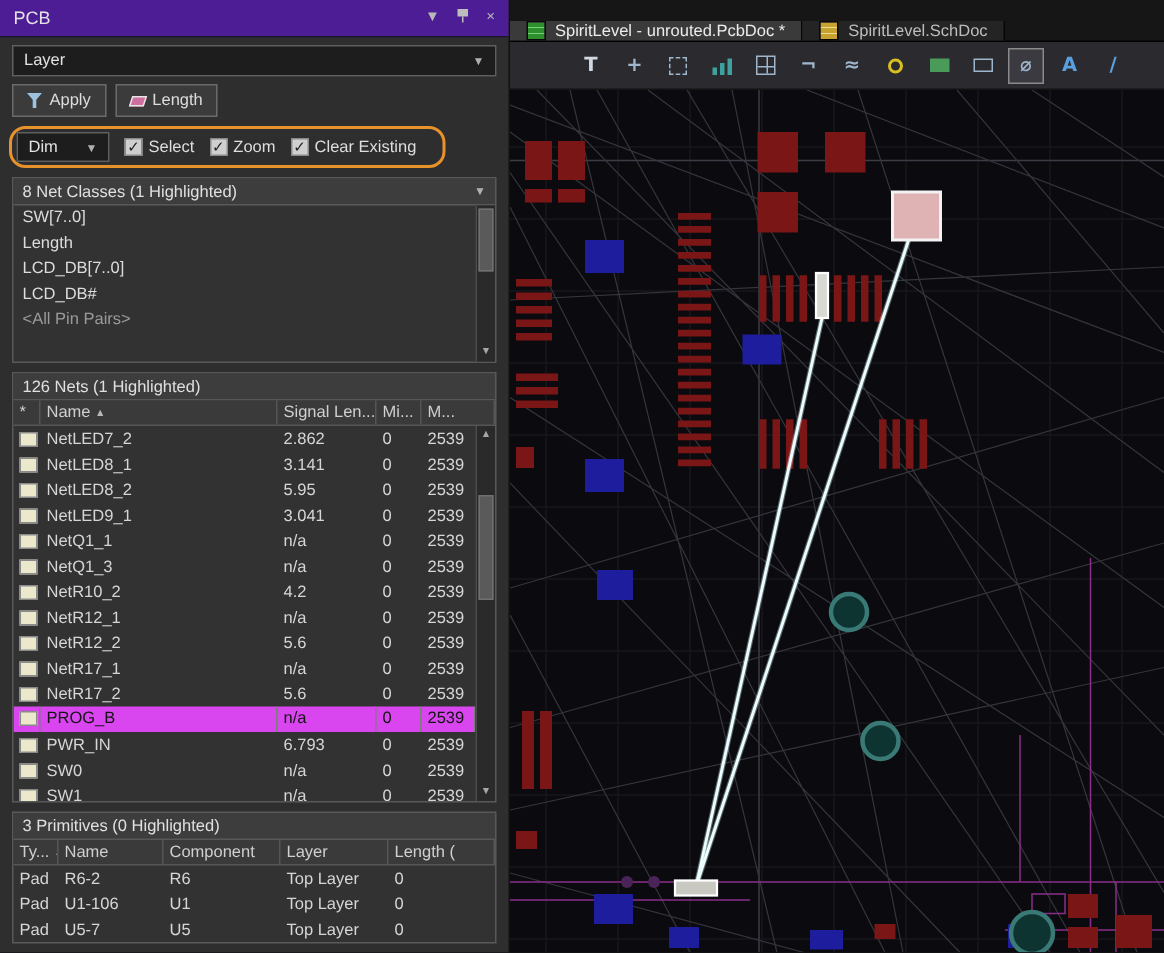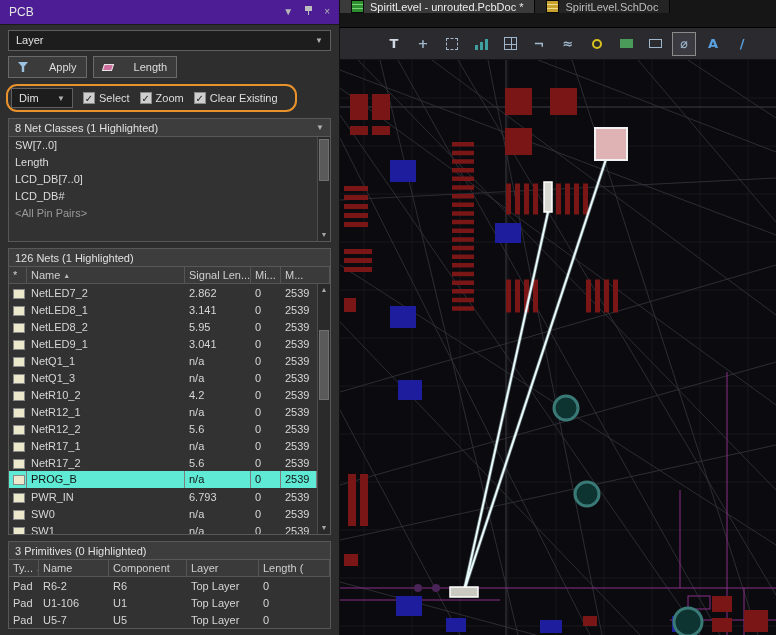--- a/index.html
+++ b/index.html
@@ -8,21 +8,21 @@
   .app{display:flex;width:776px;height:635px}
 
   
   .left{width:340px;background:#2e2e2e;border-right:1px solid #111;display:flex;flex-direction:column;flex:none}
   .titlebar{height:26px;background:#4c1d95;border-bottom:1px solid #1a1a1a;display:flex;align-items:center;padding:0 9px;font-size:12px;color:#e4e4e4}
   .tb-icons{margin-left:auto;display:flex;gap:11px;color:#b8b8b8;align-items:center}
   .tb-ic{font-size:10px;line-height:1}
   .select{height:22px;background:#1d1d1d;border:1px solid #5f5f5f;display:flex;align-items:center;padding:0 7px;margin:5px 8px 4px;color:#e2e2e2}
   .select .dd{margin-left:auto;font-size:8px;color:#b0b0b0}
   .btnrow{display:flex;gap:6px;margin:1px 8px 6px}
-  .abtn{background:#3b3b3b;border:1px solid #6a6a6a;color:#ddd;height:22px;display:inline-flex;align-items:center;gap:21px;padding:0 9px;font:11px "Liberation Sans",sans-serif;cursor:default}
+  .abtn{background:#3b3b3b;border:1px solid #6a6a6a;color:#ddd;height:22px;display:inline-flex;align-items:center;gap:5px;padding:0 9px;font:11px "Liberation Sans",sans-serif;cursor:default}
   .dimrow{display:flex;align-items:center;margin:0 42px 6px 6px;border:2px solid #e8922c;border-radius:11px;padding:2px 7px 2px 3px;gap:10px}
   .select.dim{margin:0;width:62px;height:20px;flex:none}
   .cbs{display:flex;gap:10px;align-items:center}
   .cb{display:inline-flex;align-items:center;gap:4px;color:#dedede}
   .cb-box{width:12px;height:12px;background:#cfcfcf;border:1px solid #8a8a8a;color:#1c1c1c;font-size:10px;line-height:11px;text-align:center;flex:none}
 
   .block{margin:0 8px 6px;border:1px solid #585858;background:#323232}
   .blk-hdr{height:18px;background:#3d3d3d;border-bottom:1px solid #585858;display:flex;align-items:center;padding:0 6px;color:#e0e0e0}
   .blk-hdr .dd{margin-left:auto;font-size:8px;color:#b0b0b0}
   .blk-body{display:flex}
@@ -35,29 +35,29 @@
   .sarr.up{top:1px}.sarr.down{bottom:1px}
 
   .cols{display:grid;height:17px;background:#3a3a3a;border-bottom:1px solid #555;color:#cfcfcf}
   .cols>span{padding:1px 4px;border-right:1px solid #555;overflow:hidden;white-space:nowrap;display:flex;align-items:center;gap:3px}
   .nets-cols{grid-template-columns:18px 158px 66px 30px 1fr}
   .prim-cols{grid-template-columns:30px 70px 78px 72px 1fr}
   .rows{flex:1;overflow:hidden}
   .nets-rows{height:250px}
   .trow{display:grid;grid-template-columns:18px 158px 66px 30px 1fr;height:17px;align-items:center}
   .trow .cell,.prow .cell{padding:0 4px;overflow:hidden;white-space:nowrap}
-  .trow.sel{background:#5eead4;color:#141414}
+  .trow.sel{background:#d946ef;color:#141414}
   .trow.sel .cell{border-right:1px solid #7d7d7d;height:100%;line-height:17px}
   .swatch{display:inline-block;width:12px;height:10px;background:#ece8cc;border:1px solid #8a8a8a;vertical-align:middle}
   .prow{display:grid;grid-template-columns:30px 70px 78px 72px 1fr;height:17px;align-items:center}
   .sort{font-size:7px;color:#b8b8b8}
 
   
   .right{flex:1;display:flex;flex-direction:column;background:#161616;min-width:0}
-  .tabbar{height:28px;display:flex;background:#161616;border-bottom:1px solid #000;align-items:flex-start}
+  .tabbar{height:28px;display:flex;background:#161616;border-bottom:1px solid #000;align-items:flex-end}
   .tab{display:flex;align-items:center;gap:6px;padding:0 11px;background:#242424;border-right:1px solid #060606;color:#bdbdbd;white-space:nowrap}
   .tab.active{background:#3a3a3a;color:#ececec}
   .doc-ic{width:13px;height:13px;border:1px solid #0a0a0a;flex:none}
   .pcb-doc-icon{background:repeating-linear-gradient(0deg,#2e8f2e 0 3px,#79d279 3px 4px)}
   .sch-doc-icon{background:repeating-linear-gradient(0deg,#c8a22e 0 3px,#f0dc8e 3px 4px)}
   .etoolbar{height:32px;background:#2b2b2f;border-bottom:1px solid #131313;display:flex;align-items:center;gap:5px;padding-left:42px}
   .tool{width:24px;height:24px;display:flex;align-items:center;justify-content:center;font:bold 13px "DejaVu Sans",sans-serif;position:relative}
   .tool.boxed{border:1px solid #8a8a8a;background:#3a3a40}
   .canvas{flex:1;position:relative;background:#0b0b0f;overflow:hidden}
 

